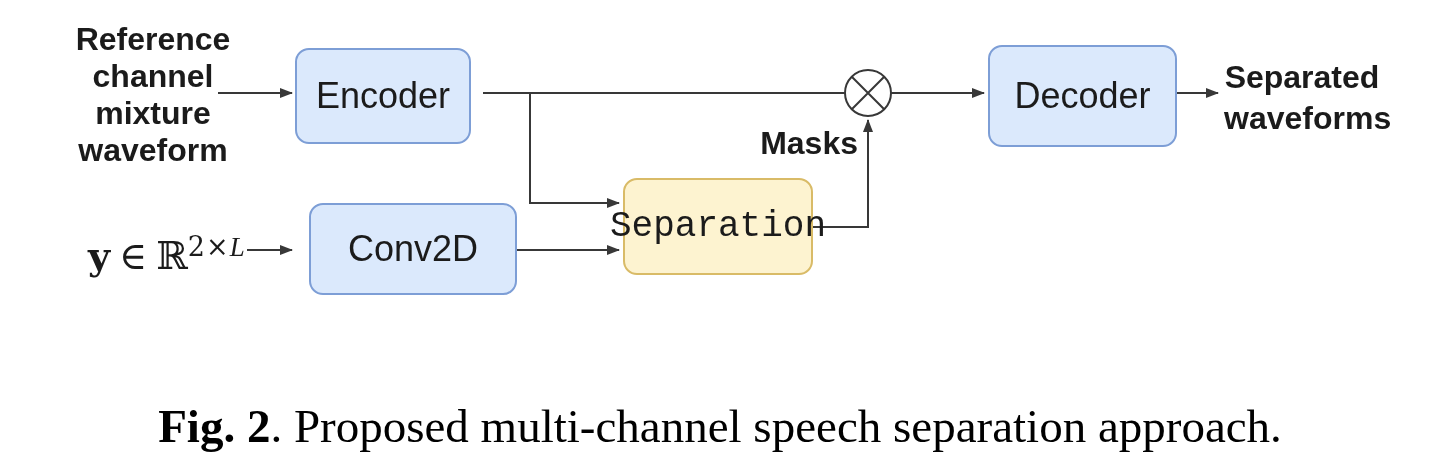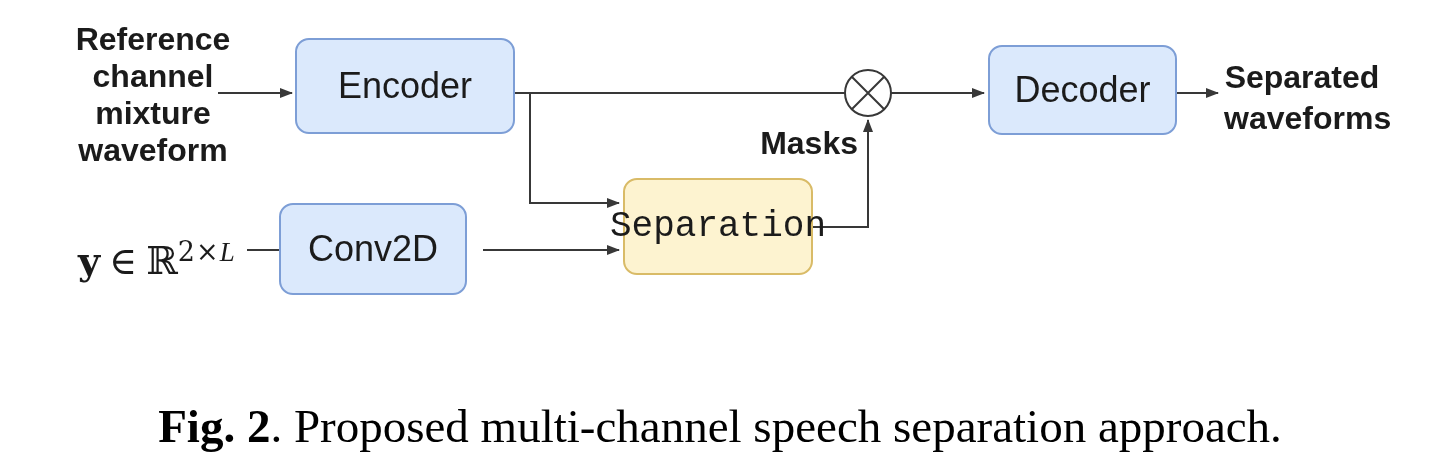--- a/index.html
+++ b/index.html
@@ -28,42 +28,42 @@
   .node{
     position:absolute;
     display:flex;align-items:center;justify-content:center;
     border:2px solid var(--blue-border);
     background:var(--blue-fill);
     border-radius:14px;
     font-size:36px;
     color:var(--text-color);
   }
   .node.yellow{background:var(--yellow-fill);border-color:var(--yellow-border);}
-  .node-encoder{left:295px;top:38px;width:220px;height:96px;}
-  .node-conv2d{left:279px;top:203px;width:188px;height:92px;}
+  .node-encoder{left:295px;top:48px;width:176px;height:96px;}
+  .node-conv2d{left:309px;top:203px;width:208px;height:92px;}
   .node-separation{left:623px;top:178px;width:190px;height:97px;font-family:Liberation Mono, monospace;}
-  .node-decoder{left:988px;top:45px;width:189px;height:90px;}
+  .node-decoder{left:988px;top:45px;width:189px;height:102px;}
 
   .label{position:absolute;white-space:pre-line;font-weight:bold;}
   .ref-label{
     left:55px;top:21px;width:196px;
     text-align:center;font-size:32px;line-height:37px;
   }
   .out-label{
     left:1224px;top:57px;width:156px;
     text-align:center;font-size:32px;line-height:41px;
   }
   .masks-label{
     left:698px;top:125px;width:160px;
     text-align:right;font-size:32px;
   }
   .formula{
-    position:absolute;left:78px;top:227px;
+    position:absolute;left:88px;top:227px;
     font-family:"DejaVu Serif","Liberation Serif",serif;
-    font-size:38px;line-height:50px;
+    font-size:38px;line-height:40px;
   }
   .formula .vec{font-weight:bold;}
   .formula .elem{margin:0 9px;font-family:"DejaVu Serif","DejaVu Sans",serif;}
   .formula .bbset{font-family:"DejaVu Serif","DejaVu Sans",serif;}
   .formula .sup{font-size:27px;vertical-align:13px;letter-spacing:1px;}
   .formula .sup-var{font-style:italic;font-family:"Liberation Serif",serif;}
 
   .caption{
     position:absolute;left:0;top:399px;width:1440px;
     text-align:center;

